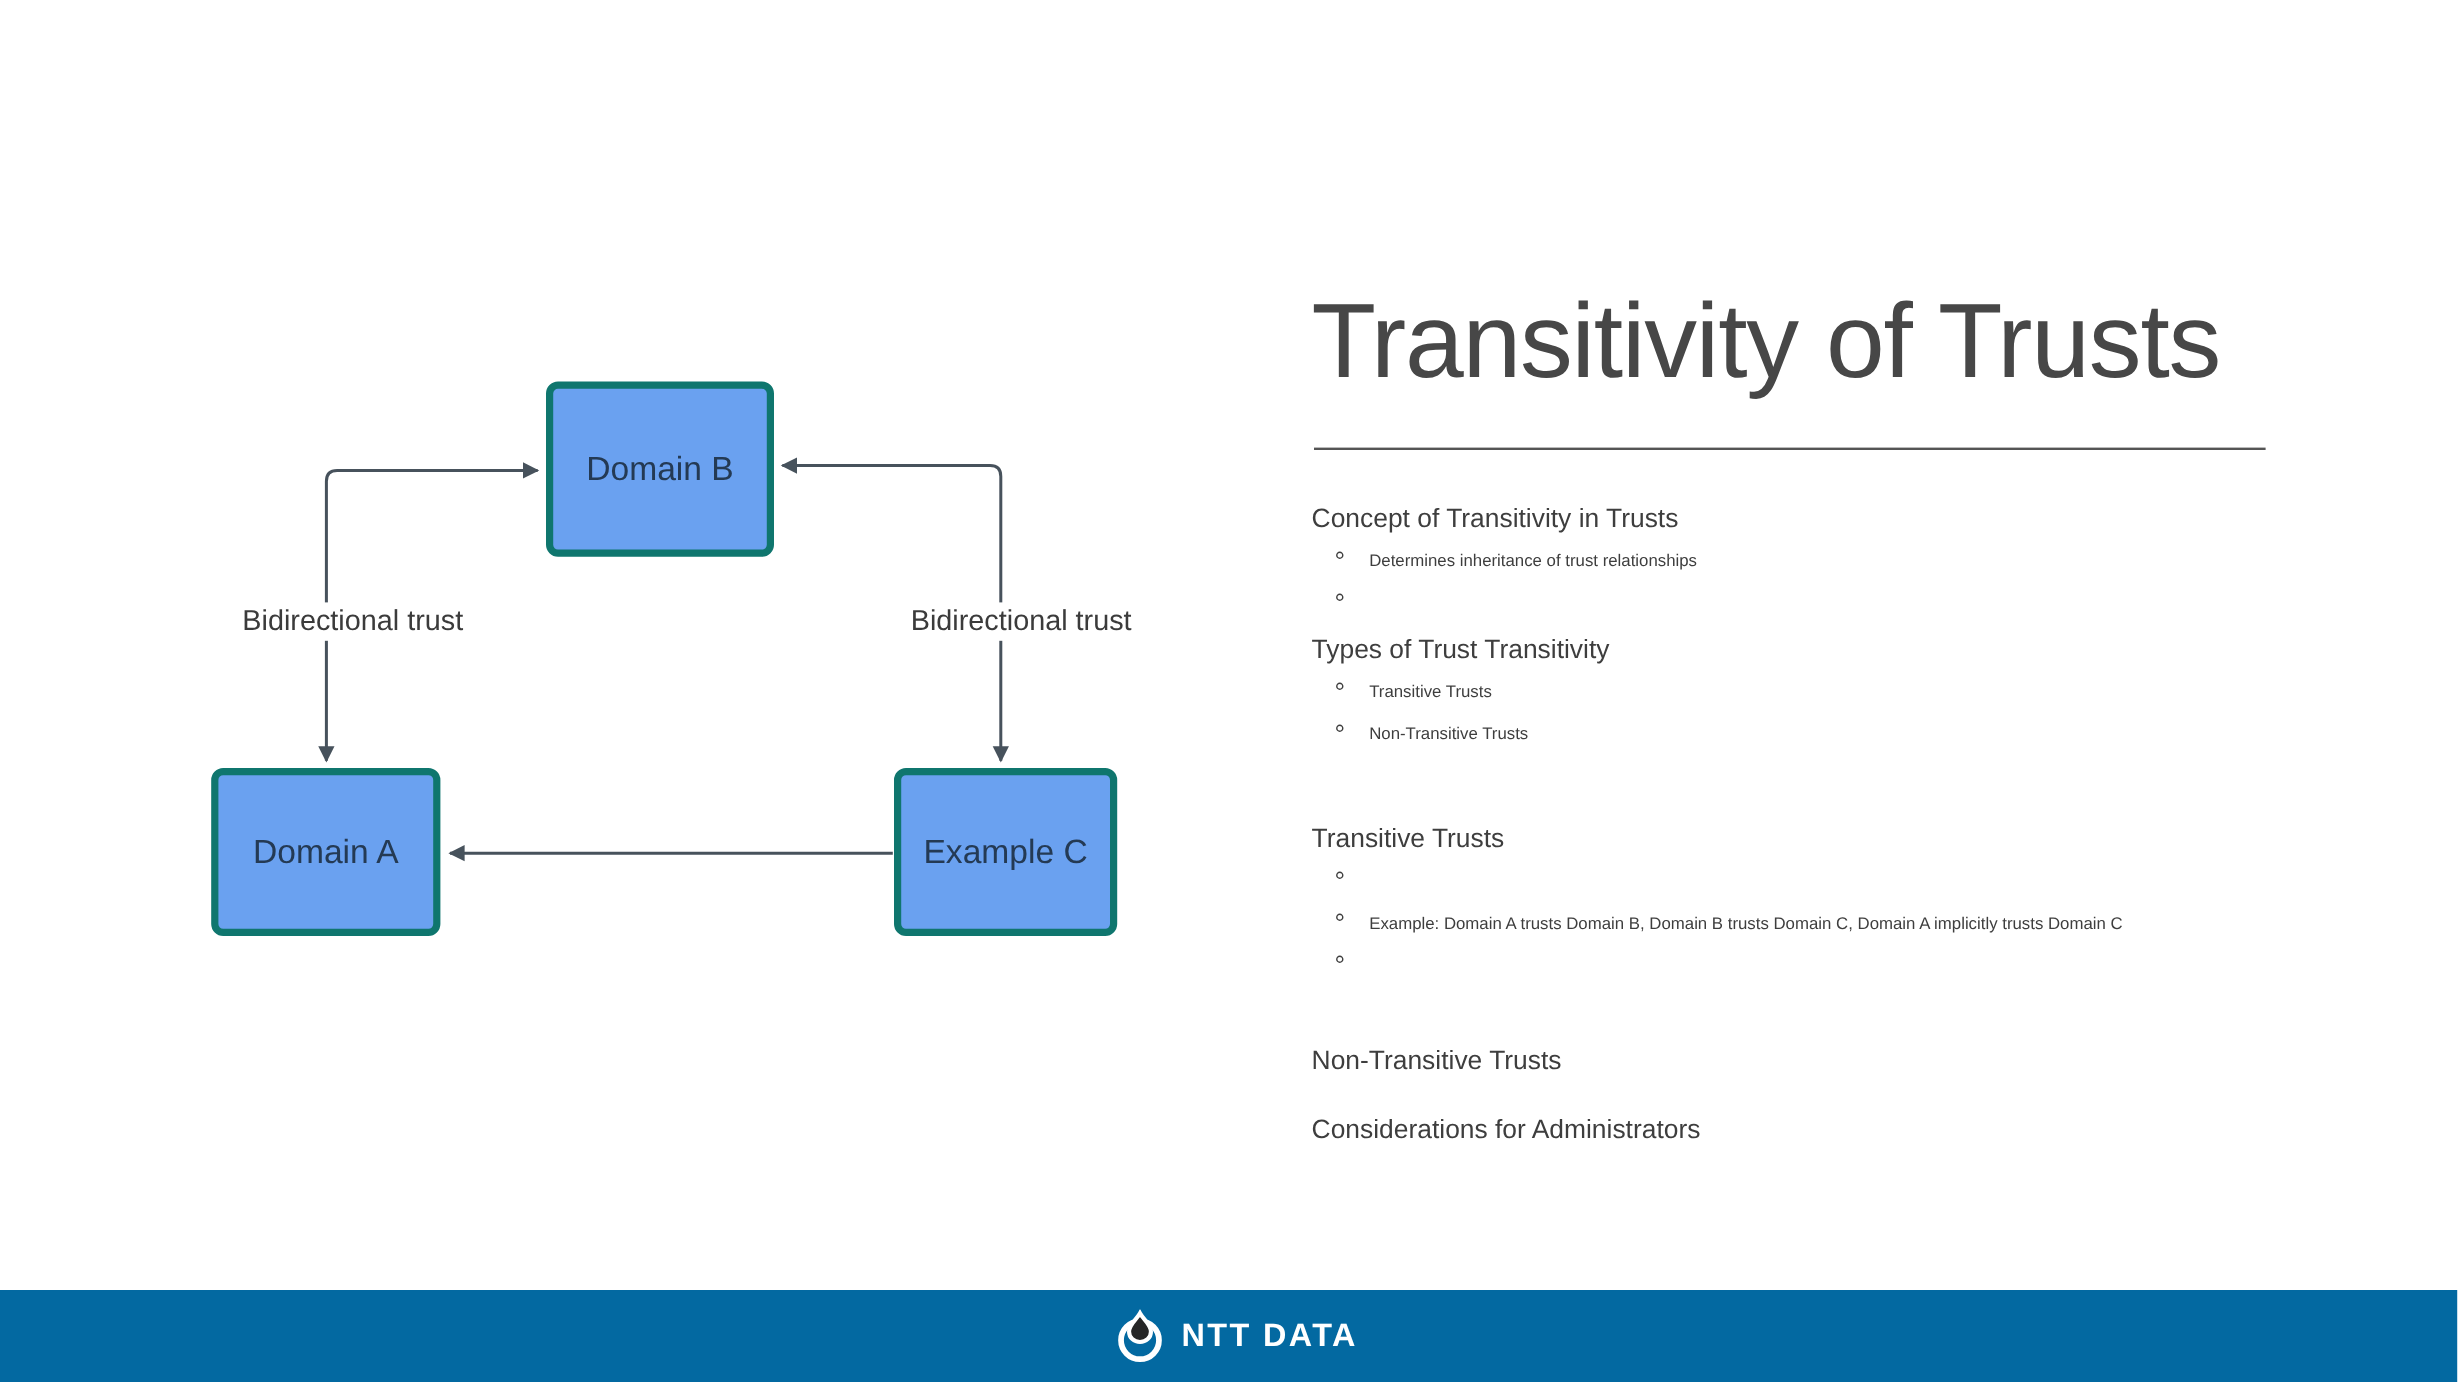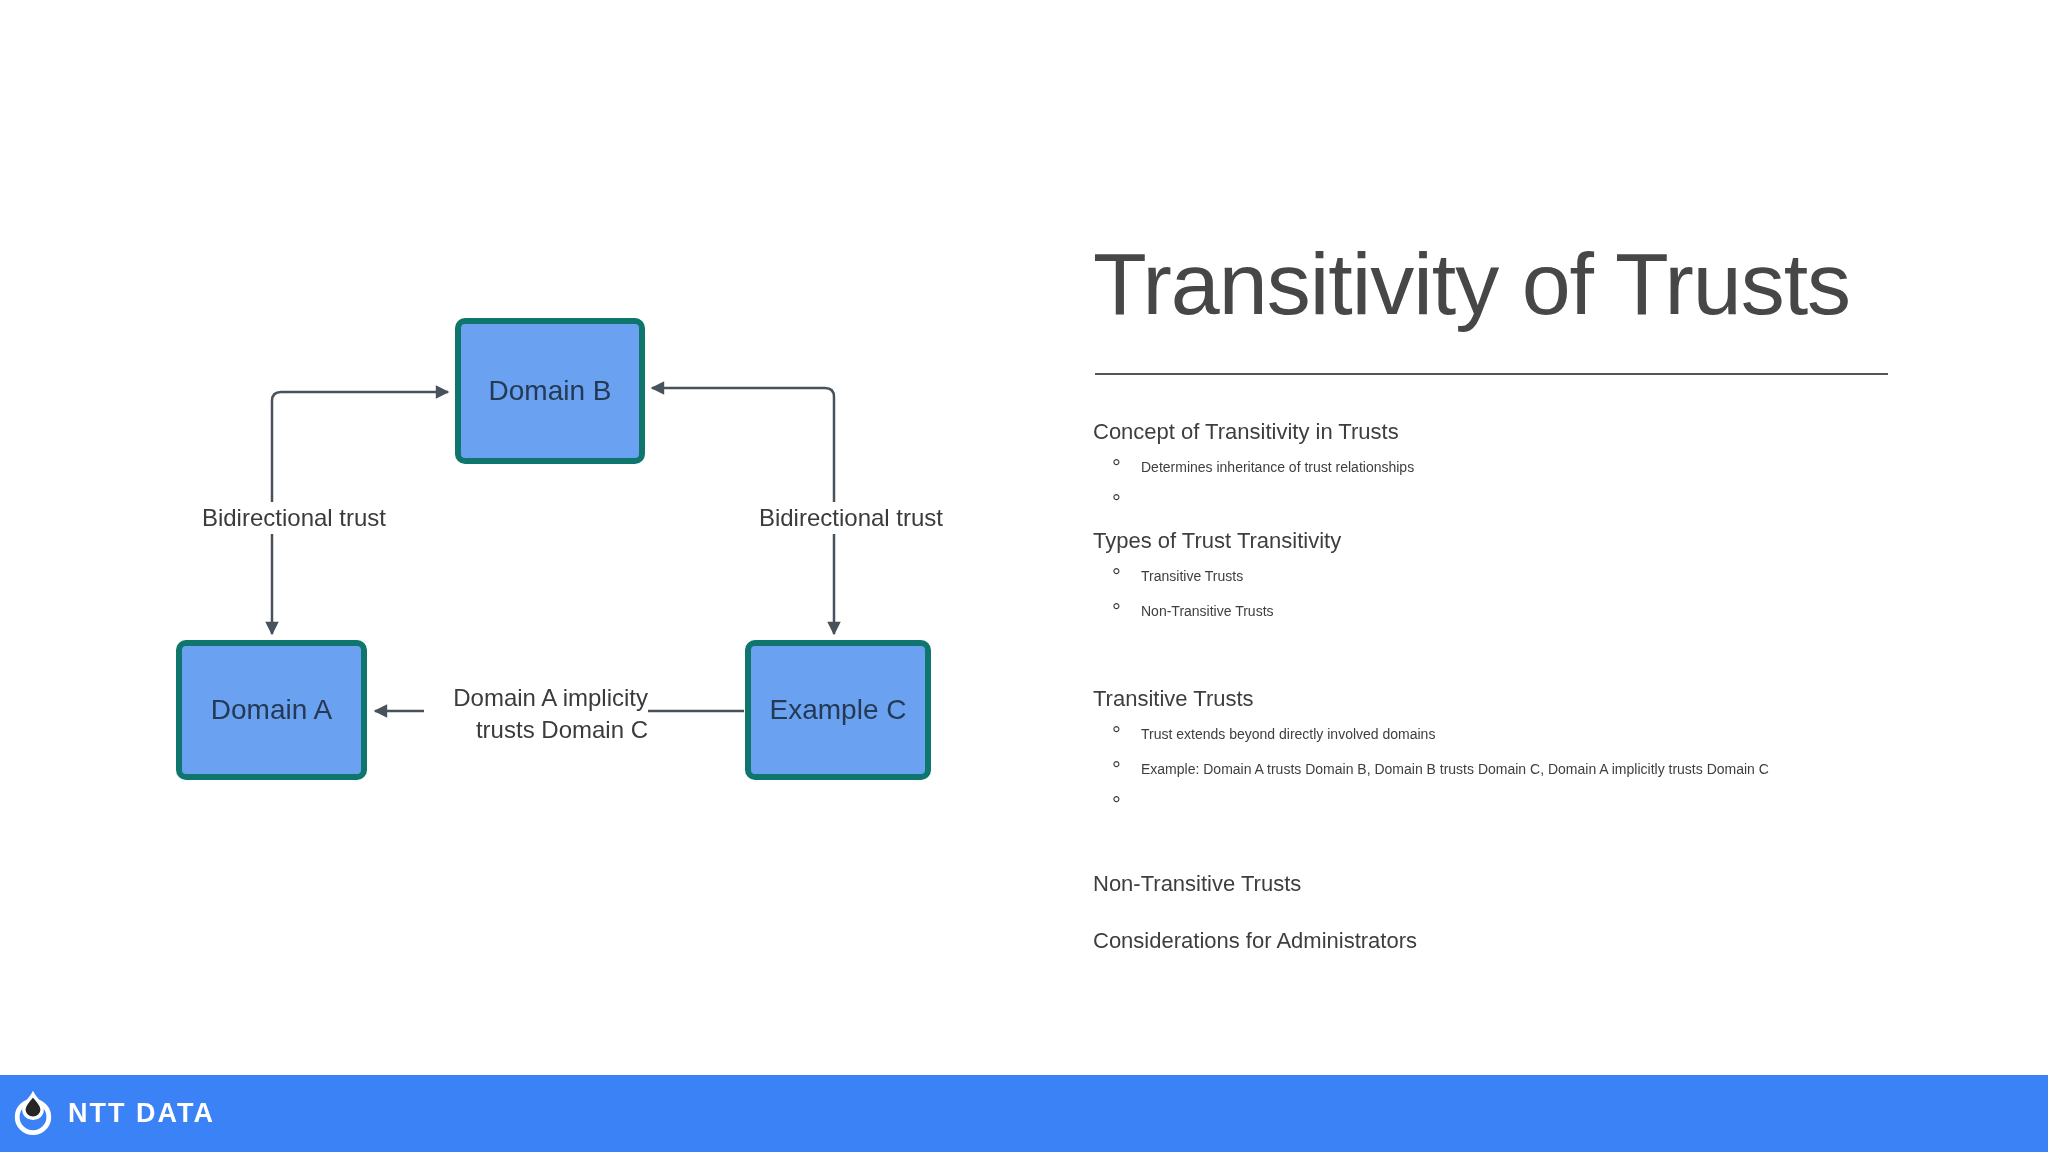--- a/index.html
+++ b/index.html
@@ -32,22 +32,22 @@
   }
   .title-divider{position:absolute;left:1095px;top:373px;width:793px;height:2px;background:#555555;}
   .section{position:absolute;left:1093px;width:815px;color:#3e3e3e;}
   .sec-1{top:418px;} .sec-2{top:527px;} .sec-3{top:685px;} .sec-4{top:870px;} .sec-5{top:927px;}
   .heading{font-size:22px;line-height:28px;}
   .bullet{display:flex;align-items:flex-start;padding-left:19px;margin-top:8px;}
   .marker{width:29px;flex:0 0 29px;font-size:22px;line-height:27px;}
   .btxt{font-size:14px;line-height:27px;max-width:735px;}
   
   .footer{
-    position:absolute;left:0;top:1075px;width:2048px;height:77px;background:#3b82f6;
-    display:flex;align-items:center;padding-left:10px;box-sizing:border-box;
+    position:absolute;left:0;top:1075px;width:2048px;height:77px;background:#0369a1;
+    display:flex;align-items:center;padding-left:10px;box-sizing:border-box;justify-content:center;
   }
   .brand{
     color:#ffffff;font-size:27px;font-weight:bold;letter-spacing:2px;
     margin-left:12px;white-space:nowrap;
   }
 </style>
 </head>
 <body>
 
 <div class="slide">
@@ -70,24 +70,20 @@
   </div>
   <div class="node node-a">
     <span>Domain A</span>
   </div>
   <div class="node node-c">
     <span>Example C</span>
   </div>
 
   <div class="edge-label edge-label-left">Bidirectional trust</div>
   <div class="edge-label edge-label-right">Bidirectional trust</div>
-  <div class="edge-label edge-label-bottom">
-    <div>Domain A implicity</div>
-    <div>trusts Domain C</div>
-  </div>
 
   <h1 class="page-title">Transitivity of Trusts</h1>
   <div class="title-divider"></div>
 
   <div class="section sec-1">
     <div class="heading">Concept of Transitivity in Trusts</div>
     <div class="bullet">
       <span class="marker">°</span>
       <span class="btxt">Determines inheritance of trust relationships</span>
     </div>
@@ -105,21 +101,20 @@
     <div class="bullet">
       <span class="marker">°</span>
       <span class="btxt">Non-Transitive Trusts</span>
     </div>
   </div>
 
   <div class="section sec-3">
     <div class="heading">Transitive Trusts</div>
     <div class="bullet">
       <span class="marker">°</span>
-      <span class="btxt">Trust extends beyond directly involved domains</span>
     </div>
     <div class="bullet">
       <span class="marker">°</span>
       <span class="btxt">Example: Domain A trusts Domain B, Domain B trusts Domain C, Domain A implicitly trusts Domain C</span>
     </div>
     <div class="bullet">
       <span class="marker">°</span>
     </div>
   </div>
 

